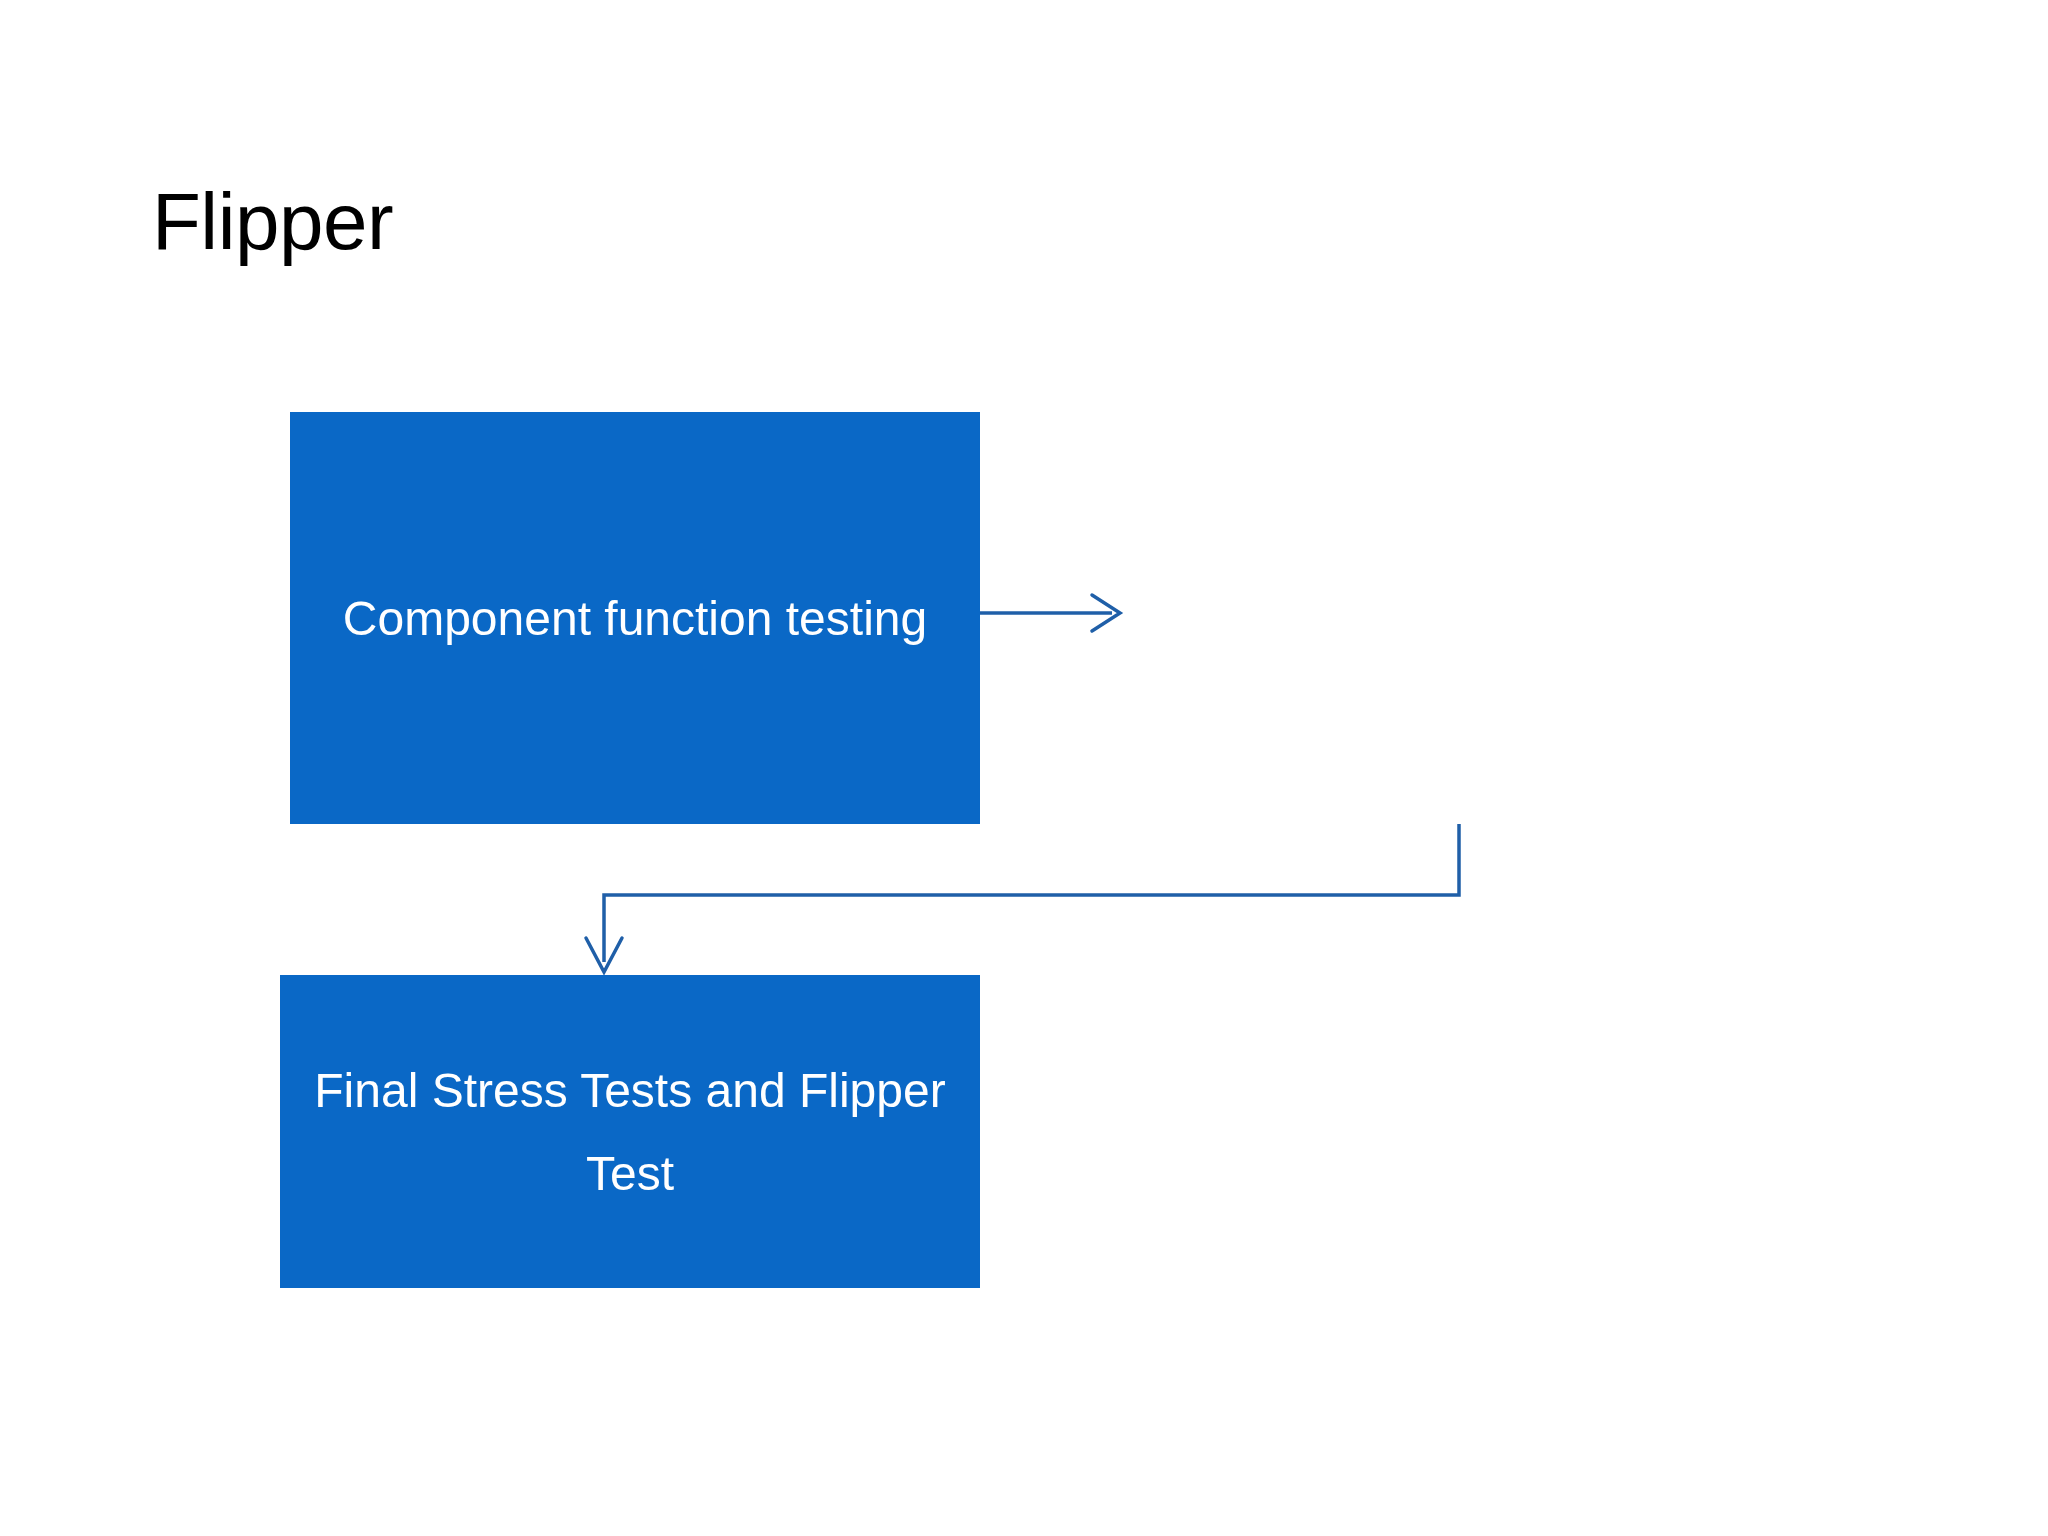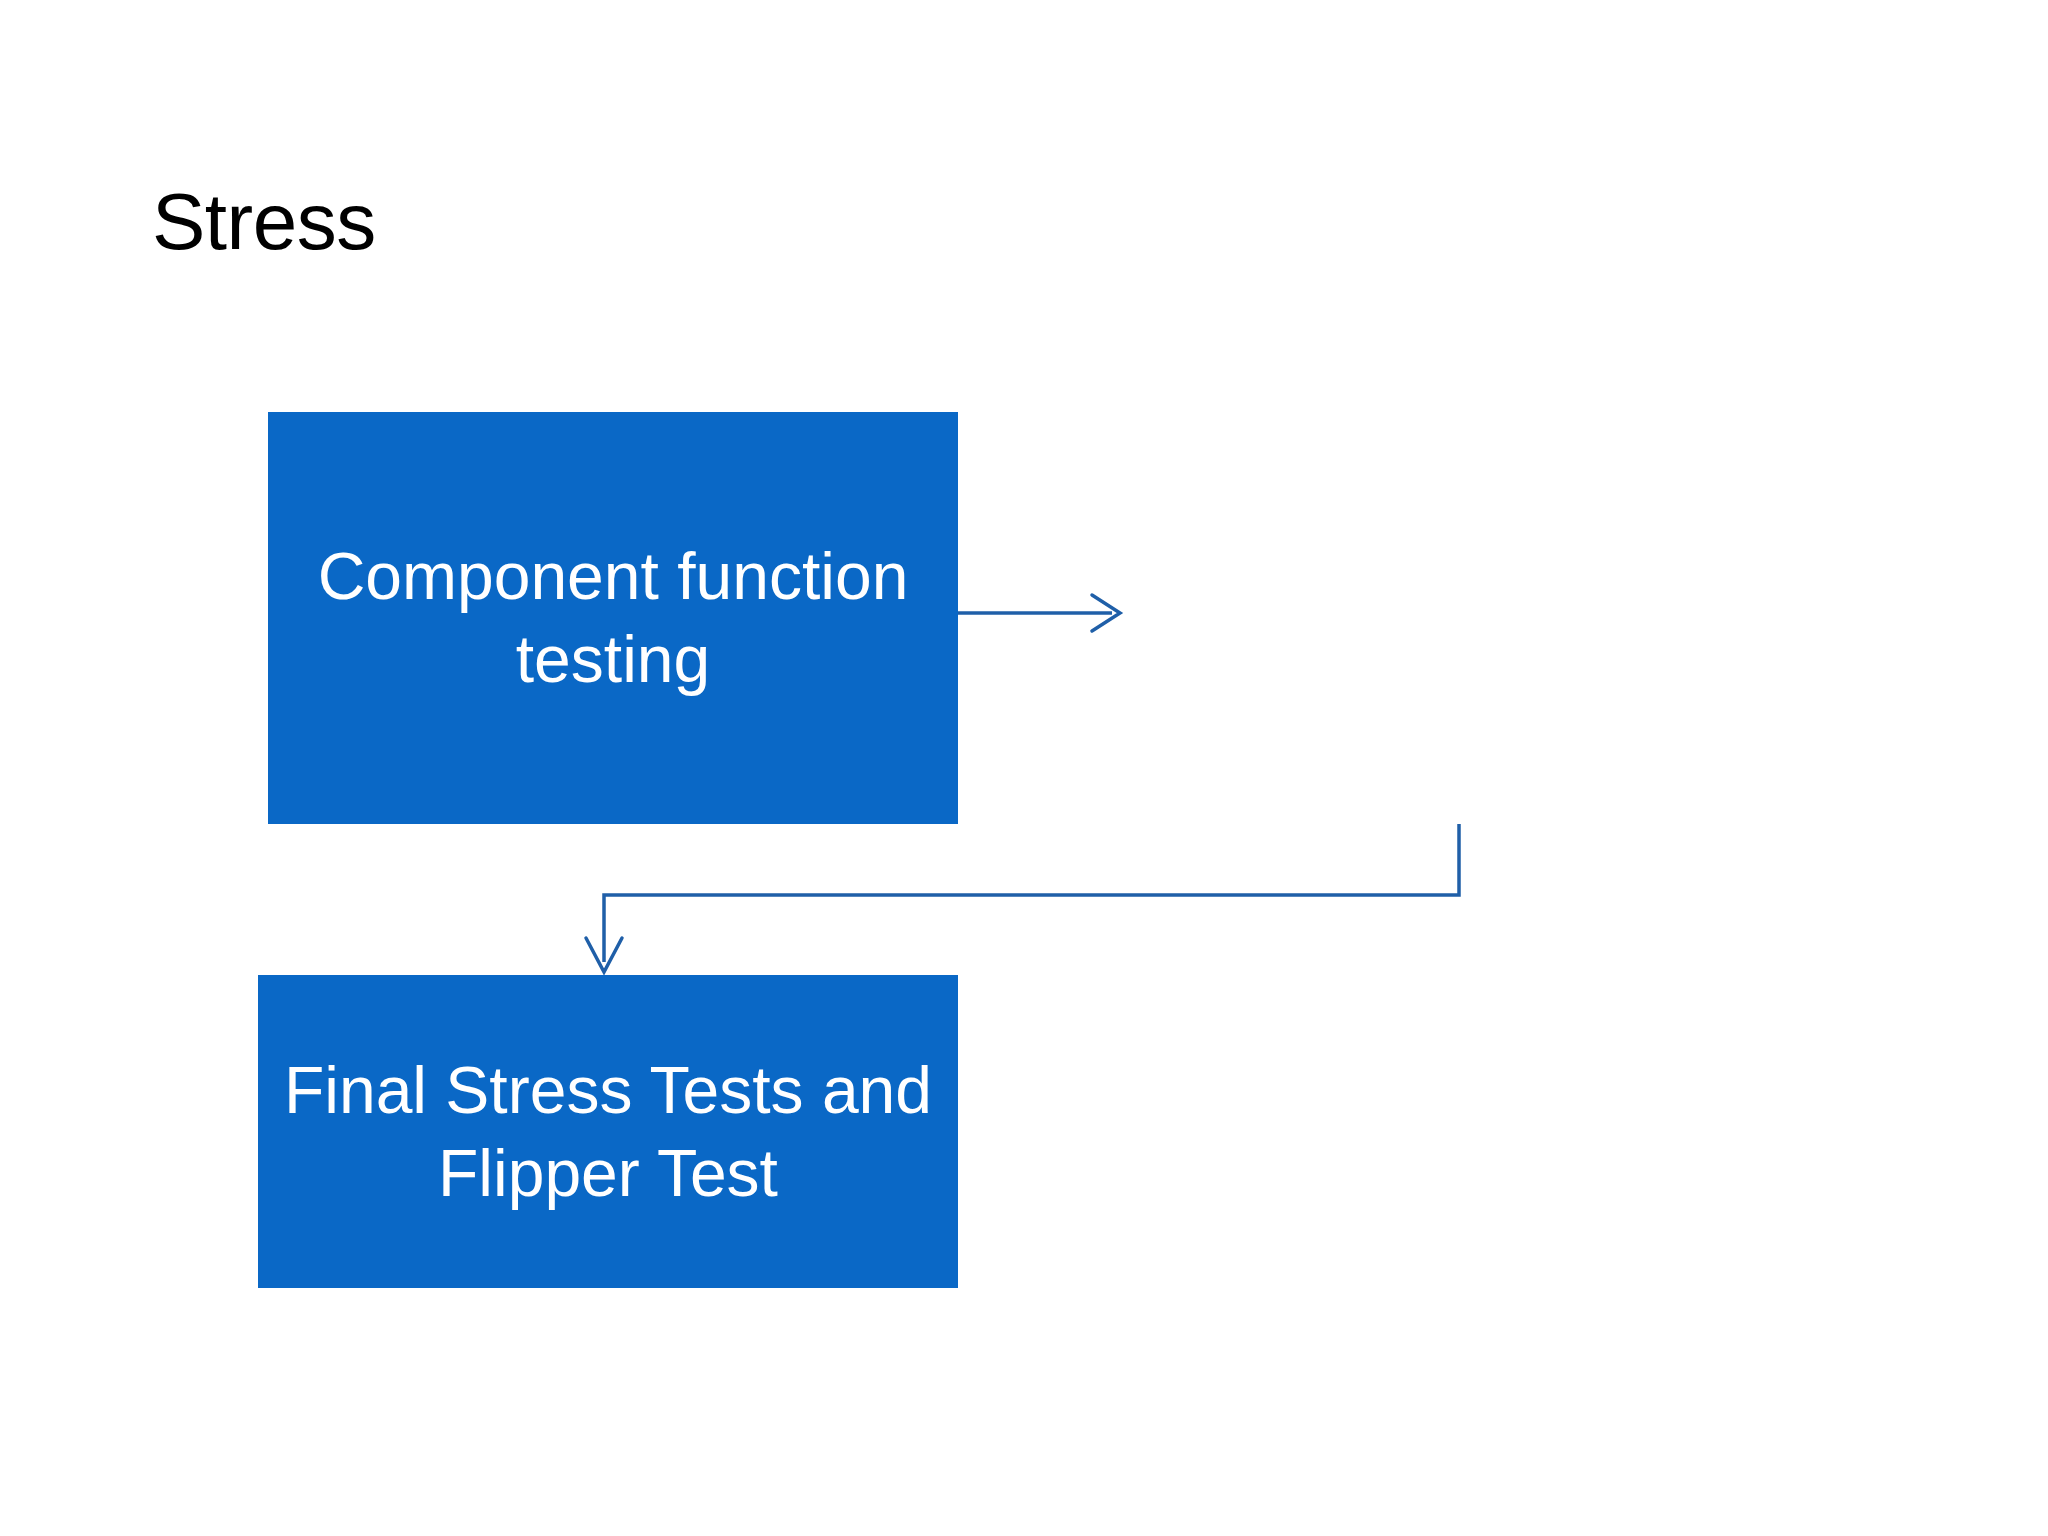--- a/index.html
+++ b/index.html
@@ -28,25 +28,26 @@
     letter-spacing: -0.5px;
     white-space: nowrap;
   }
   .node {
     position: absolute;
     display: flex;
     align-items: center;
     justify-content: center;
     text-align: center;
     color: #ffffff;
-    font-size: 66px;
+    font-size: 48px;
     line-height: 83px;
     font-weight: 400;
     box-sizing: border-box;
     padding: 0 10px;
+    margin-left: 22px;
   }
   #node-component   { left: 268px;  top: 412px;  width: 690px; height: 412px; }
   #node-programming { left: 1122px; top: 412px;  width: 698px; height: 412px; }
   #node-final       { left: 258px;  top: 975px;  width: 700px; height: 405px; }
 
   #connectors {
     position: absolute;
     left: 0;
     top: 0;
     width: 2048px;
@@ -56,21 +57,21 @@
   .node-label {
     display: block;
     width: 100%;
   }
 </style>
 </head>
 <body>
 
 <div id="slide" style="background: rgb(255, 255, 255);">
 
-  <div id="slide-title" style="color: rgb(0, 0, 0);">Stress</div>
+  <div id="slide-title" style="color: rgb(0, 0, 0);">Flipper</div>
 
   <svg id="connectors" viewBox="0 0 2048 1536" xmlns="http://www.w3.org/2000/svg">
 
     <g>
       <line x1="947" y1="613" x2="1112" y2="613" stroke="#1F5FA8" stroke-width="3.5"></line>
       <polyline points="1092,595 1120,613 1092,631" fill="none" stroke="#1F5FA8" stroke-width="3.5" stroke-linecap="round" stroke-linejoin="miter"></polyline>
     </g>
 
     <g>
       <polyline points="1459,824 1459,895 604,895 604,962" fill="none" stroke="#1F5FA8" stroke-width="3.5" stroke-linejoin="miter"></polyline>

